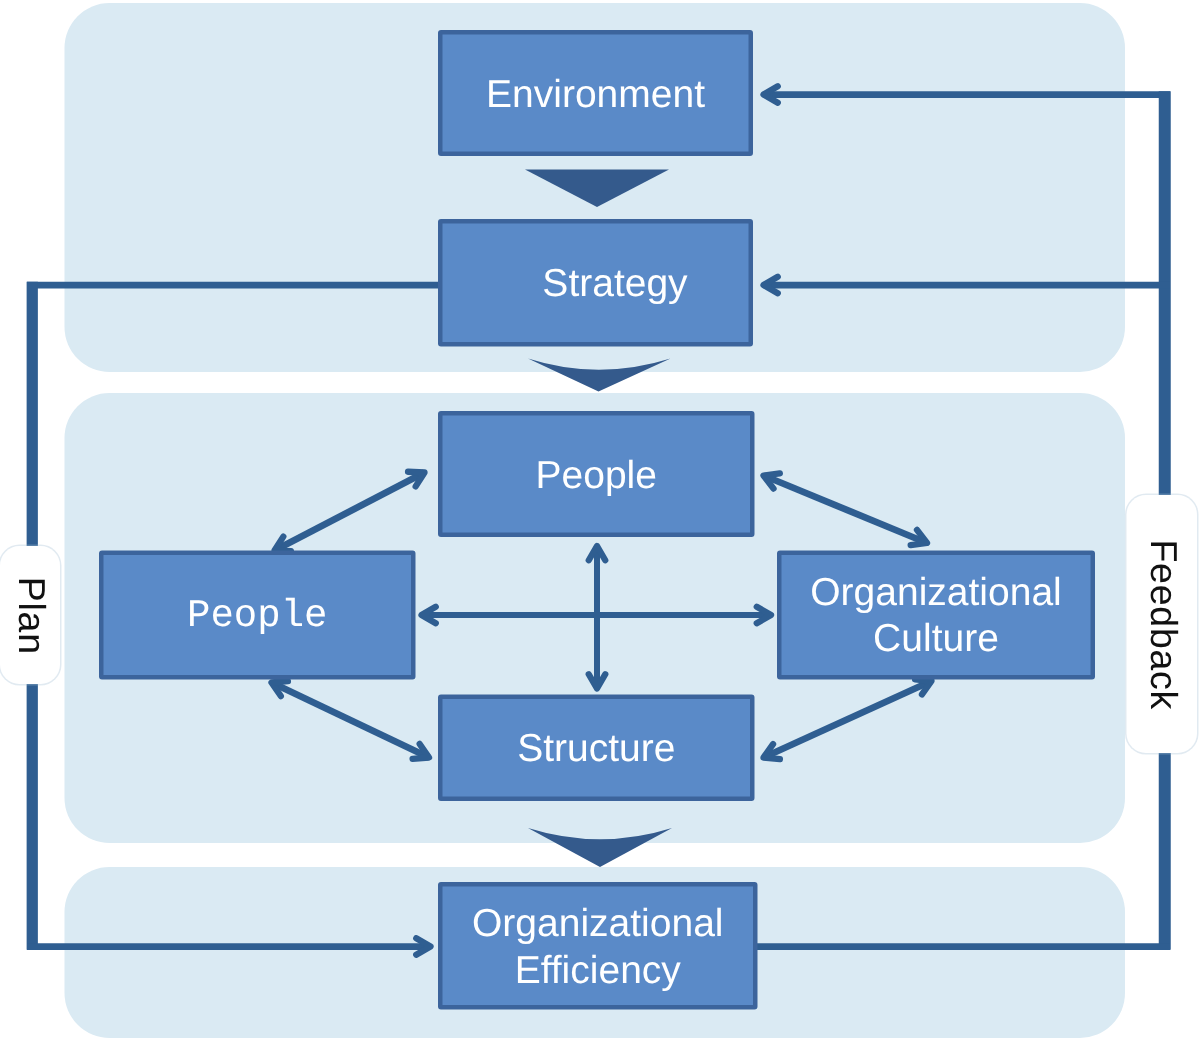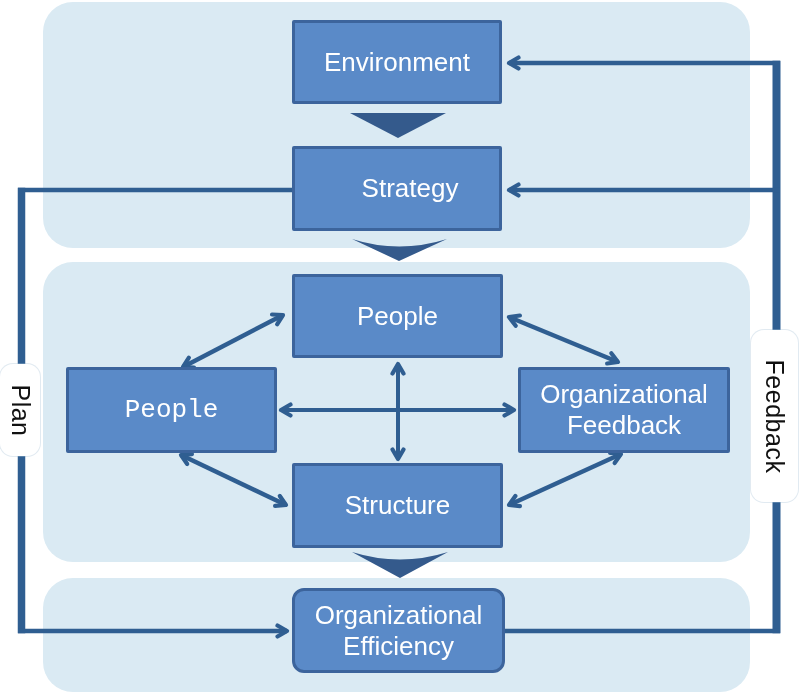--- a/index.html
+++ b/index.html
@@ -17,22 +17,22 @@
     position:absolute;display:flex;align-items:center;justify-content:center;
     text-align:center;background:#5a8ac8;border:3px solid #3c649c;
     color:#fff;font-size:26px;line-height:1.18;border-radius:2px;
     box-sizing:border-box;padding:2px 6px;
   }
   #box-environment{left:292px;top:20px;width:210px;height:84px;}
   #box-strategy{left:292px;top:146px;width:210px;height:85px;padding-left:32px;}
   #box-tasks{left:292px;top:274px;width:211px;height:84px;}
   #box-people{left:66px;top:367px;width:211px;height:86px;font-family:Liberation Mono, monospace;}
   #box-culture{left:518px;top:367px;width:212px;height:86px;}
-  #box-structure{left:292px;top:463px;width:211px;height:85px;}
-  #box-efficiency{left:292px;top:588px;width:213px;height:85px;border-radius:12px;}
+  #box-structure{left:292px;top:463px;width:211px;height:71px;}
+  #box-efficiency{left:292px;top:588px;width:213px;height:85px;}
   .side-label{
     position:absolute;background:#ffffff;border-radius:13px;
     box-shadow:0 0 0 1px rgba(170,195,215,0.35);
     display:flex;align-items:center;justify-content:center;
   }
   #plan-label{left:0;top:364px;width:40px;height:92px;}
   #feedback-label{left:751px;top:330px;width:47px;height:172px;}
   .side-label span{
     transform:rotate(90deg);white-space:nowrap;
     font-size:25px;color:#111;letter-spacing:0.5px;
@@ -85,21 +85,21 @@
   <div class="node" id="box-strategy">
     <span>Strategy</span>
   </div>
   <div class="node" id="box-tasks">
     <span>People</span>
   </div>
   <div class="node" id="box-people">
     <span>People</span>
   </div>
   <div class="node" id="box-culture">
-    <span>Organizational Feedback</span>
+    <span>Organizational Culture</span>
   </div>
   <div class="node" id="box-structure">
     <span>Structure</span>
   </div>
   <div class="node" id="box-efficiency">
     <span>Organizational Efficiency</span>
   </div>
 
   <div class="side-label" id="plan-label">
     <span>Plan</span>

